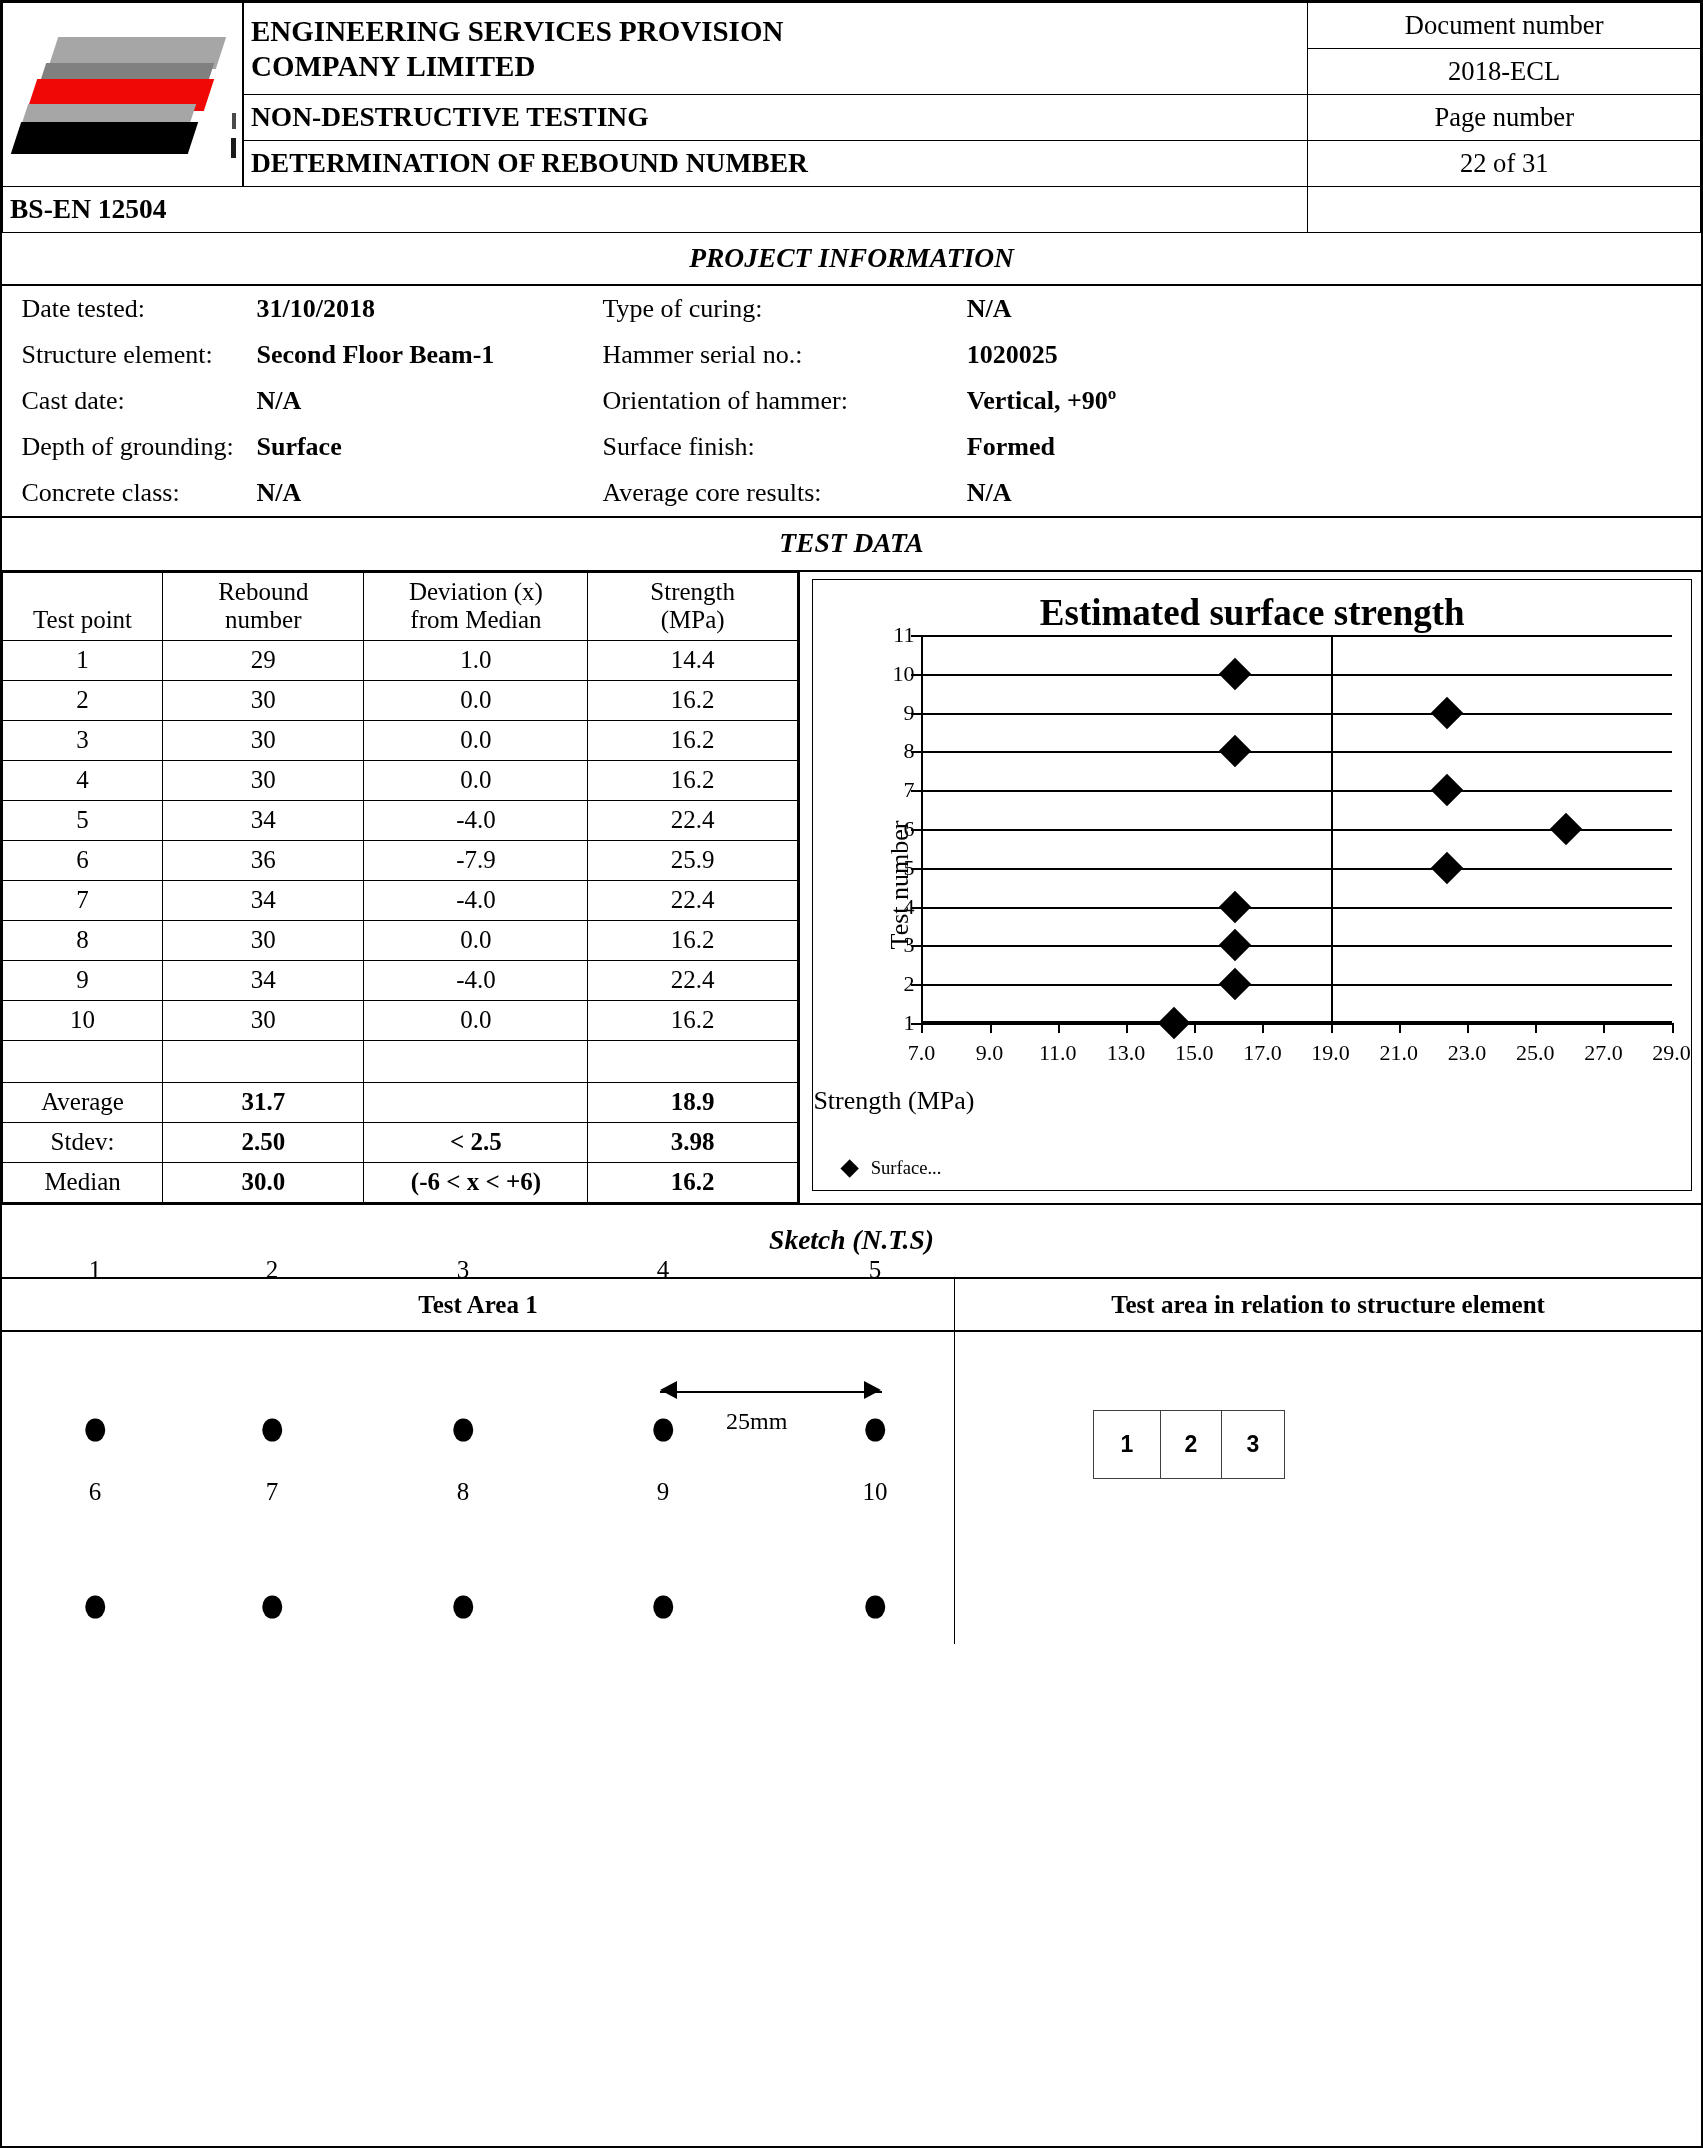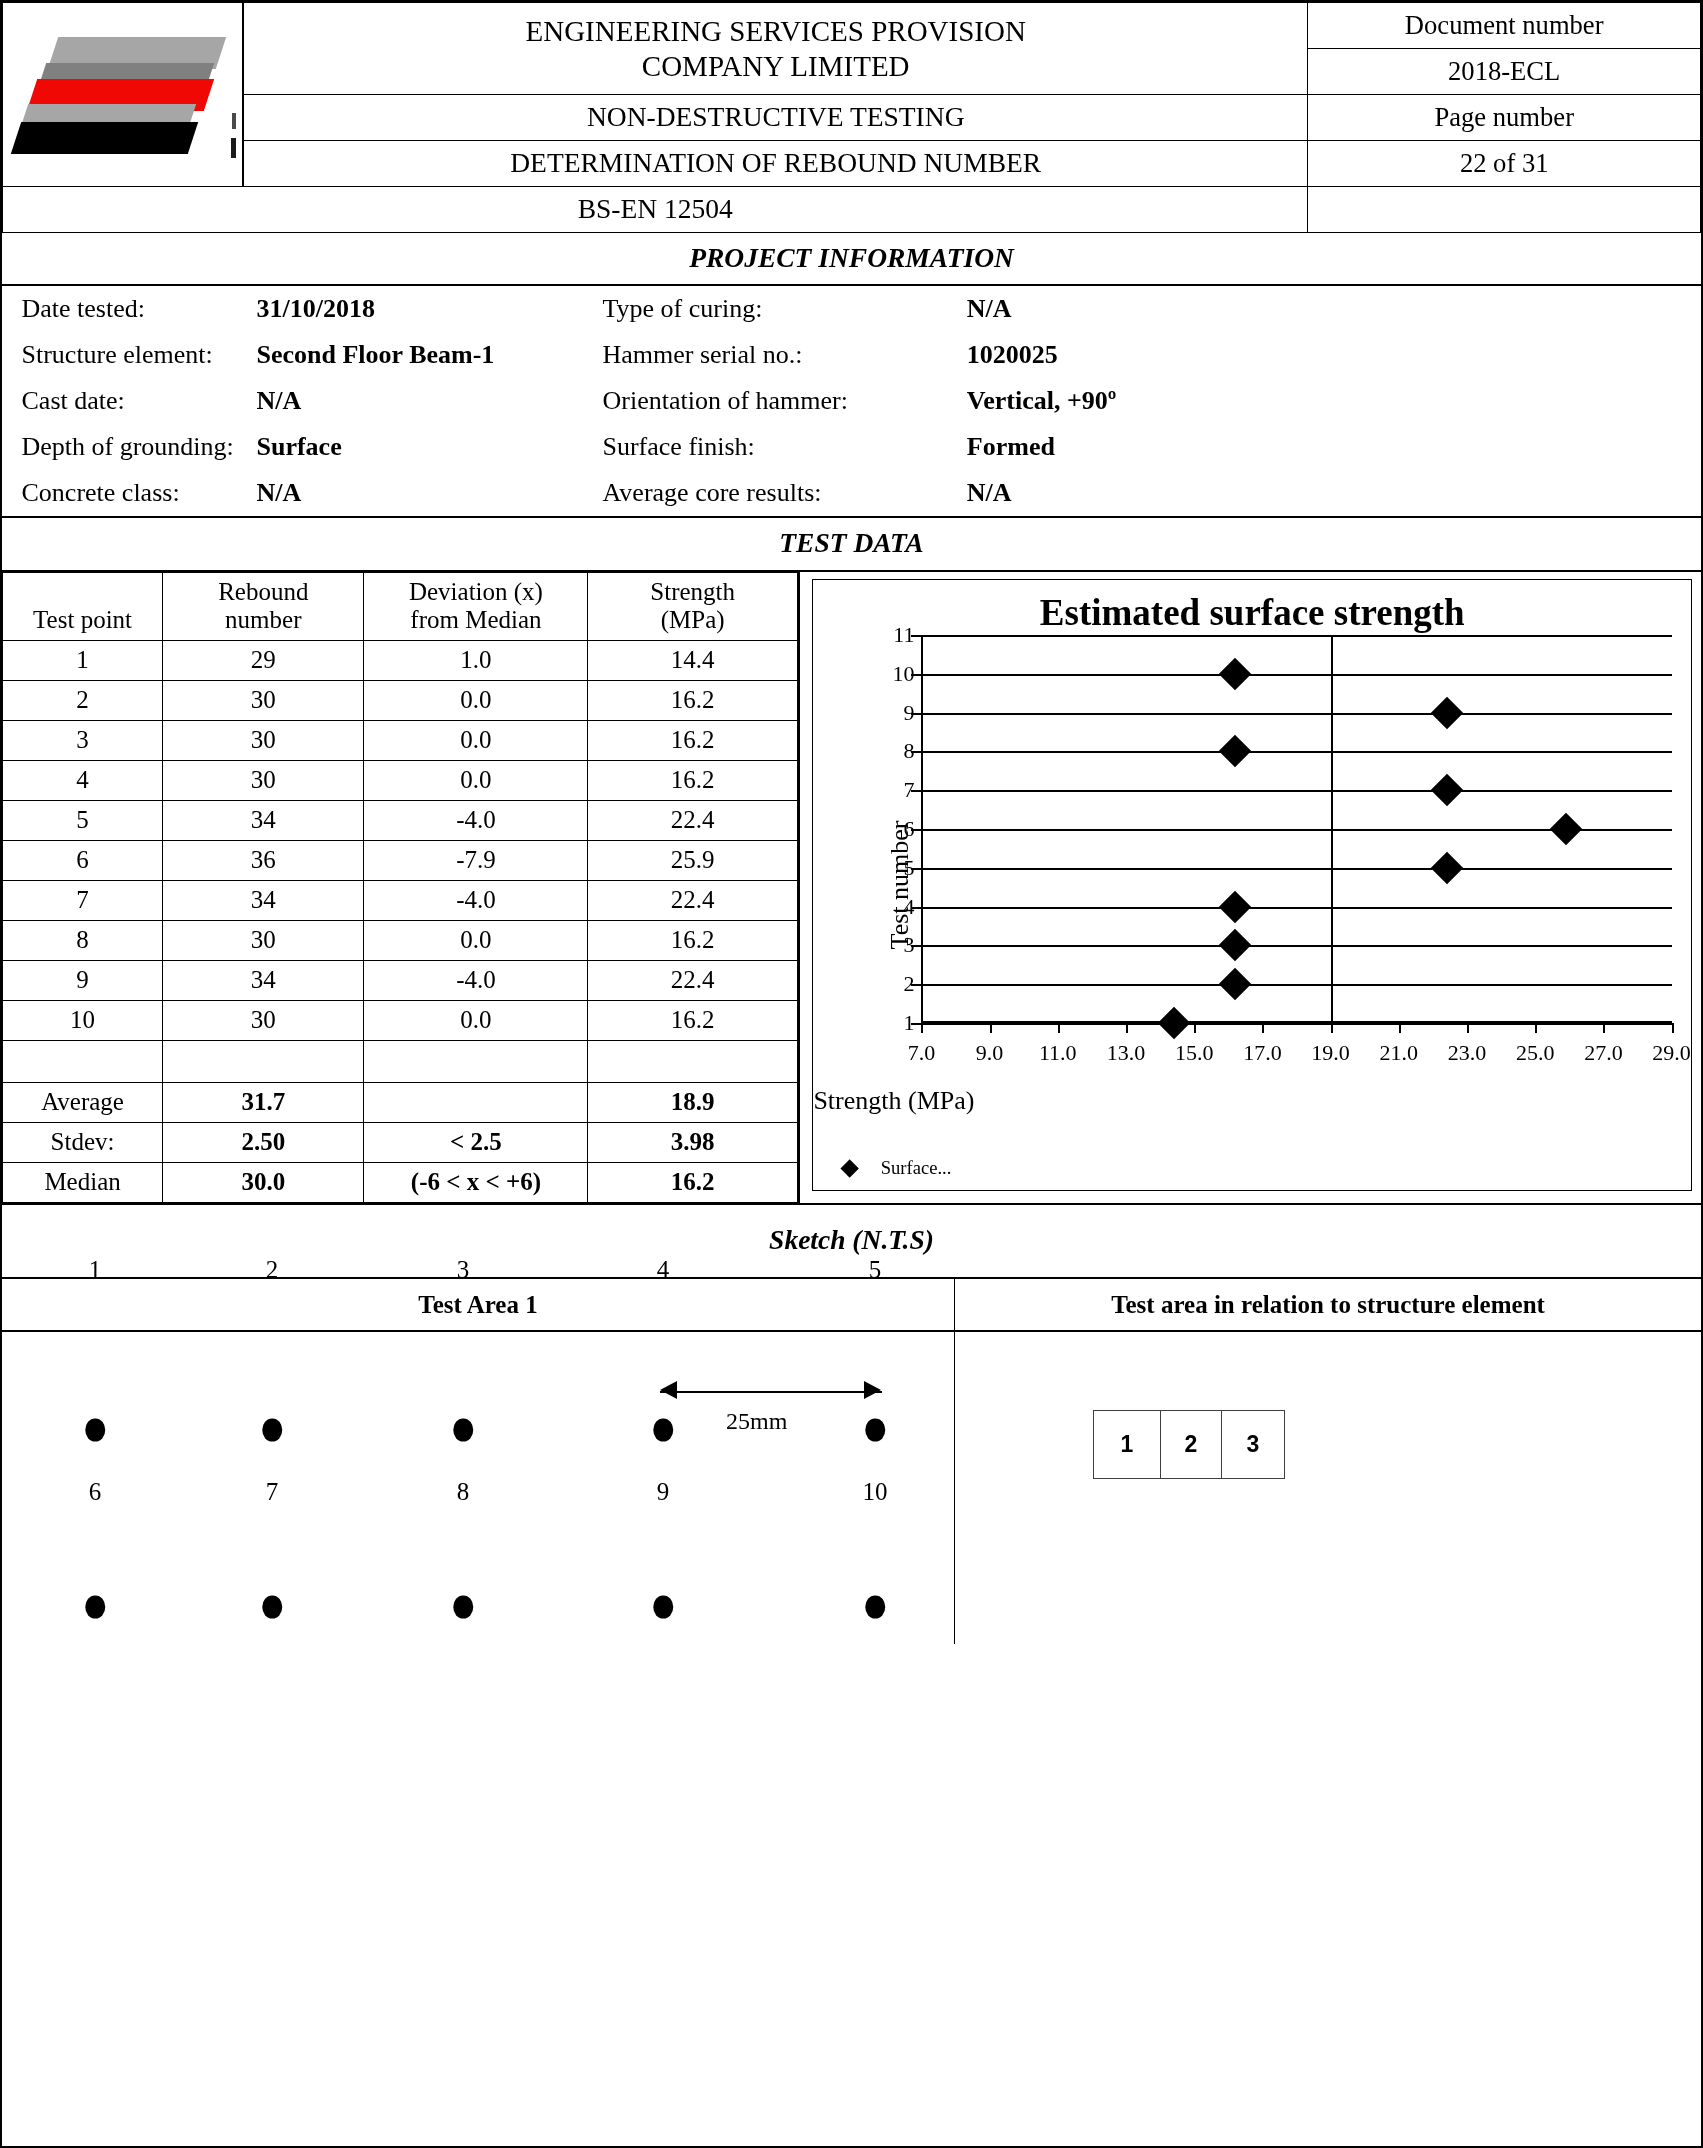--- a/index.html
+++ b/index.html
@@ -17,21 +17,21 @@
   .logo{width:213px;height:133px;position:relative;margin:0 auto;}
   .bar{position:absolute;height:32px;transform:skewX(-18deg);}
   .bar.g1{top:8.9px;left:37px;width:168px;background:#a6a6a6;}
   .bar.gd{top:35px;left:25px;width:168px;background:#808080;}
   .bar.r {top:51px;left:16px;width:177px;background:#f00805;}
   .bar.gd2{top:76px;left:7px;width:168px;background:#a6a6a6;}
   .bar.b {top:94px;left:0px;width:177px;background:#000;}
   .logo-tick{position:absolute;right:-7px;top:85px;width:4.4px;height:16px;background:#4a4a4a;}
   .logo-tick2{position:absolute;right:-7px;top:110px;width:5.3px;height:19.5px;background:#1a1a1a;}
 
-  .hdr-title{text-align:center;font-weight:normal;font-size:29px;line-height:1.18;padding:5.3px 7px;}
+  .hdr-title{font-weight:bold;font-size:29px;line-height:1.18;padding:5.3px 7px;}
   .hdr-title.t2{font-size:27.5px;}
   .hdr-right{width:381px;text-align:center;font-size:26.6px;padding:7px 5.3px;}
 
   
   .banner{text-align:center;font-style:italic;font-weight:bold;font-size:27.5px;
           padding:8.9px 0 10.6px;border-top:2.7px solid #000;border-bottom:2.7px solid #000;}
 
   
   .pinfo{width:100%;border-collapse:collapse;}
   .pinfo td{border:none;font-size:26px;padding:8px 0;}
@@ -72,21 +72,21 @@
   .xaxis{position:absolute;left:0;right:0;bottom:0;height:0;border-top:2.7px solid #000;}
   .xtick{position:absolute;bottom:-9.8px;width:0;height:9.8px;border-left:2.2px solid #000;}
   .xlab{position:absolute;bottom:-43px;transform:translateX(-50%);font-size:22px;
         white-space:nowrap;}
   .dot{position:absolute;width:23px;height:23px;background:#000;
        transform:translate(-50%,-50%) rotate(45deg);}
   .ytitle{position:absolute;left:23px;top:50%;transform:translateY(-50%) rotate(-90deg);
           font-size:26px;white-space:nowrap;}
   .xtitle{position:absolute;left:0;right:0;bottom:74px;font-size:26px;}
   .clegend{position:absolute;left:30px;bottom:10.6px;font-size:18.6px;display:flex;
-           align-items:center;gap:24px;}
+           align-items:center;gap:14px;}
   .ldia{width:13.3px;height:13.3px;background:#000;transform:rotate(45deg);display:inline-block;}
 
   
   .sk-head{display:flex;border-bottom:2.7px solid #000;}
   .sk-h1{width:953px;text-align:center;font-weight:bold;font-size:25px;padding:11.5px 0;
          border-right:1.8px solid #000;box-sizing:border-box;}
   .sk-h2{flex:1;text-align:center;font-weight:bold;font-size:25px;padding:11.5px 0;}
   .sk-body{display:flex;height:312px;}
   .sk-left{width:953px;border-right:1.8px solid #000;box-sizing:border-box;position:relative;}
   .sk-right{flex:1;position:relative;}

